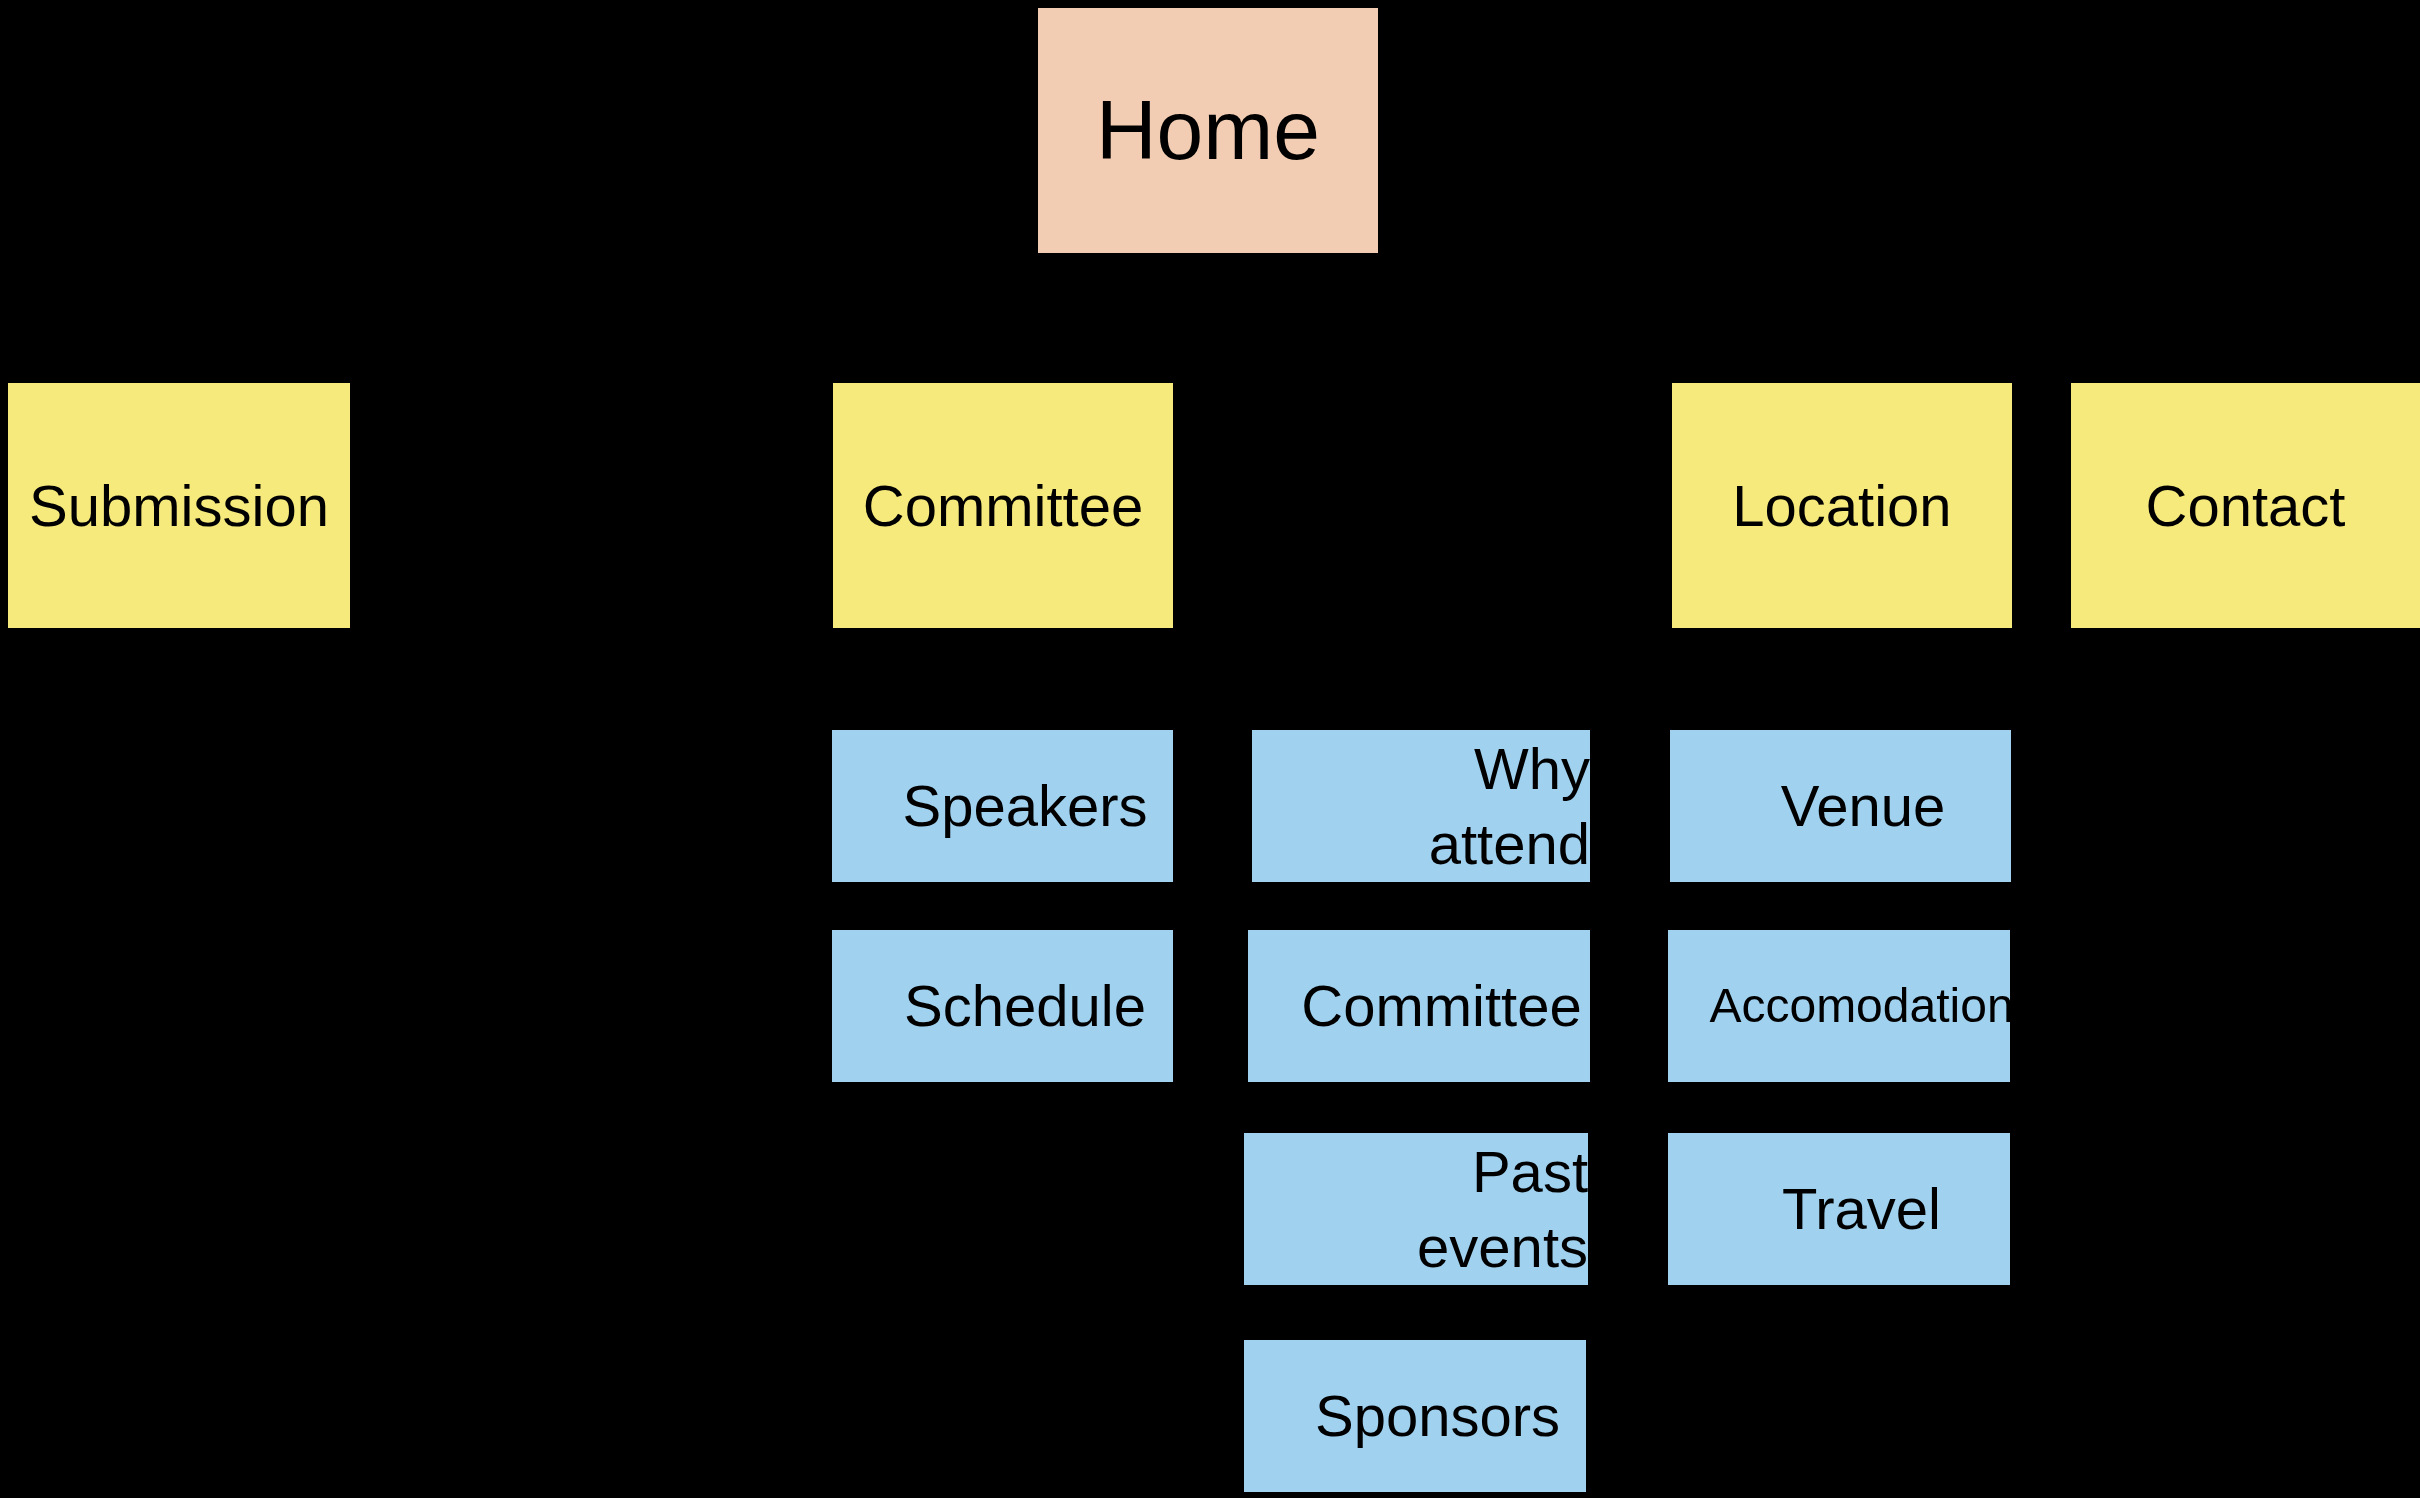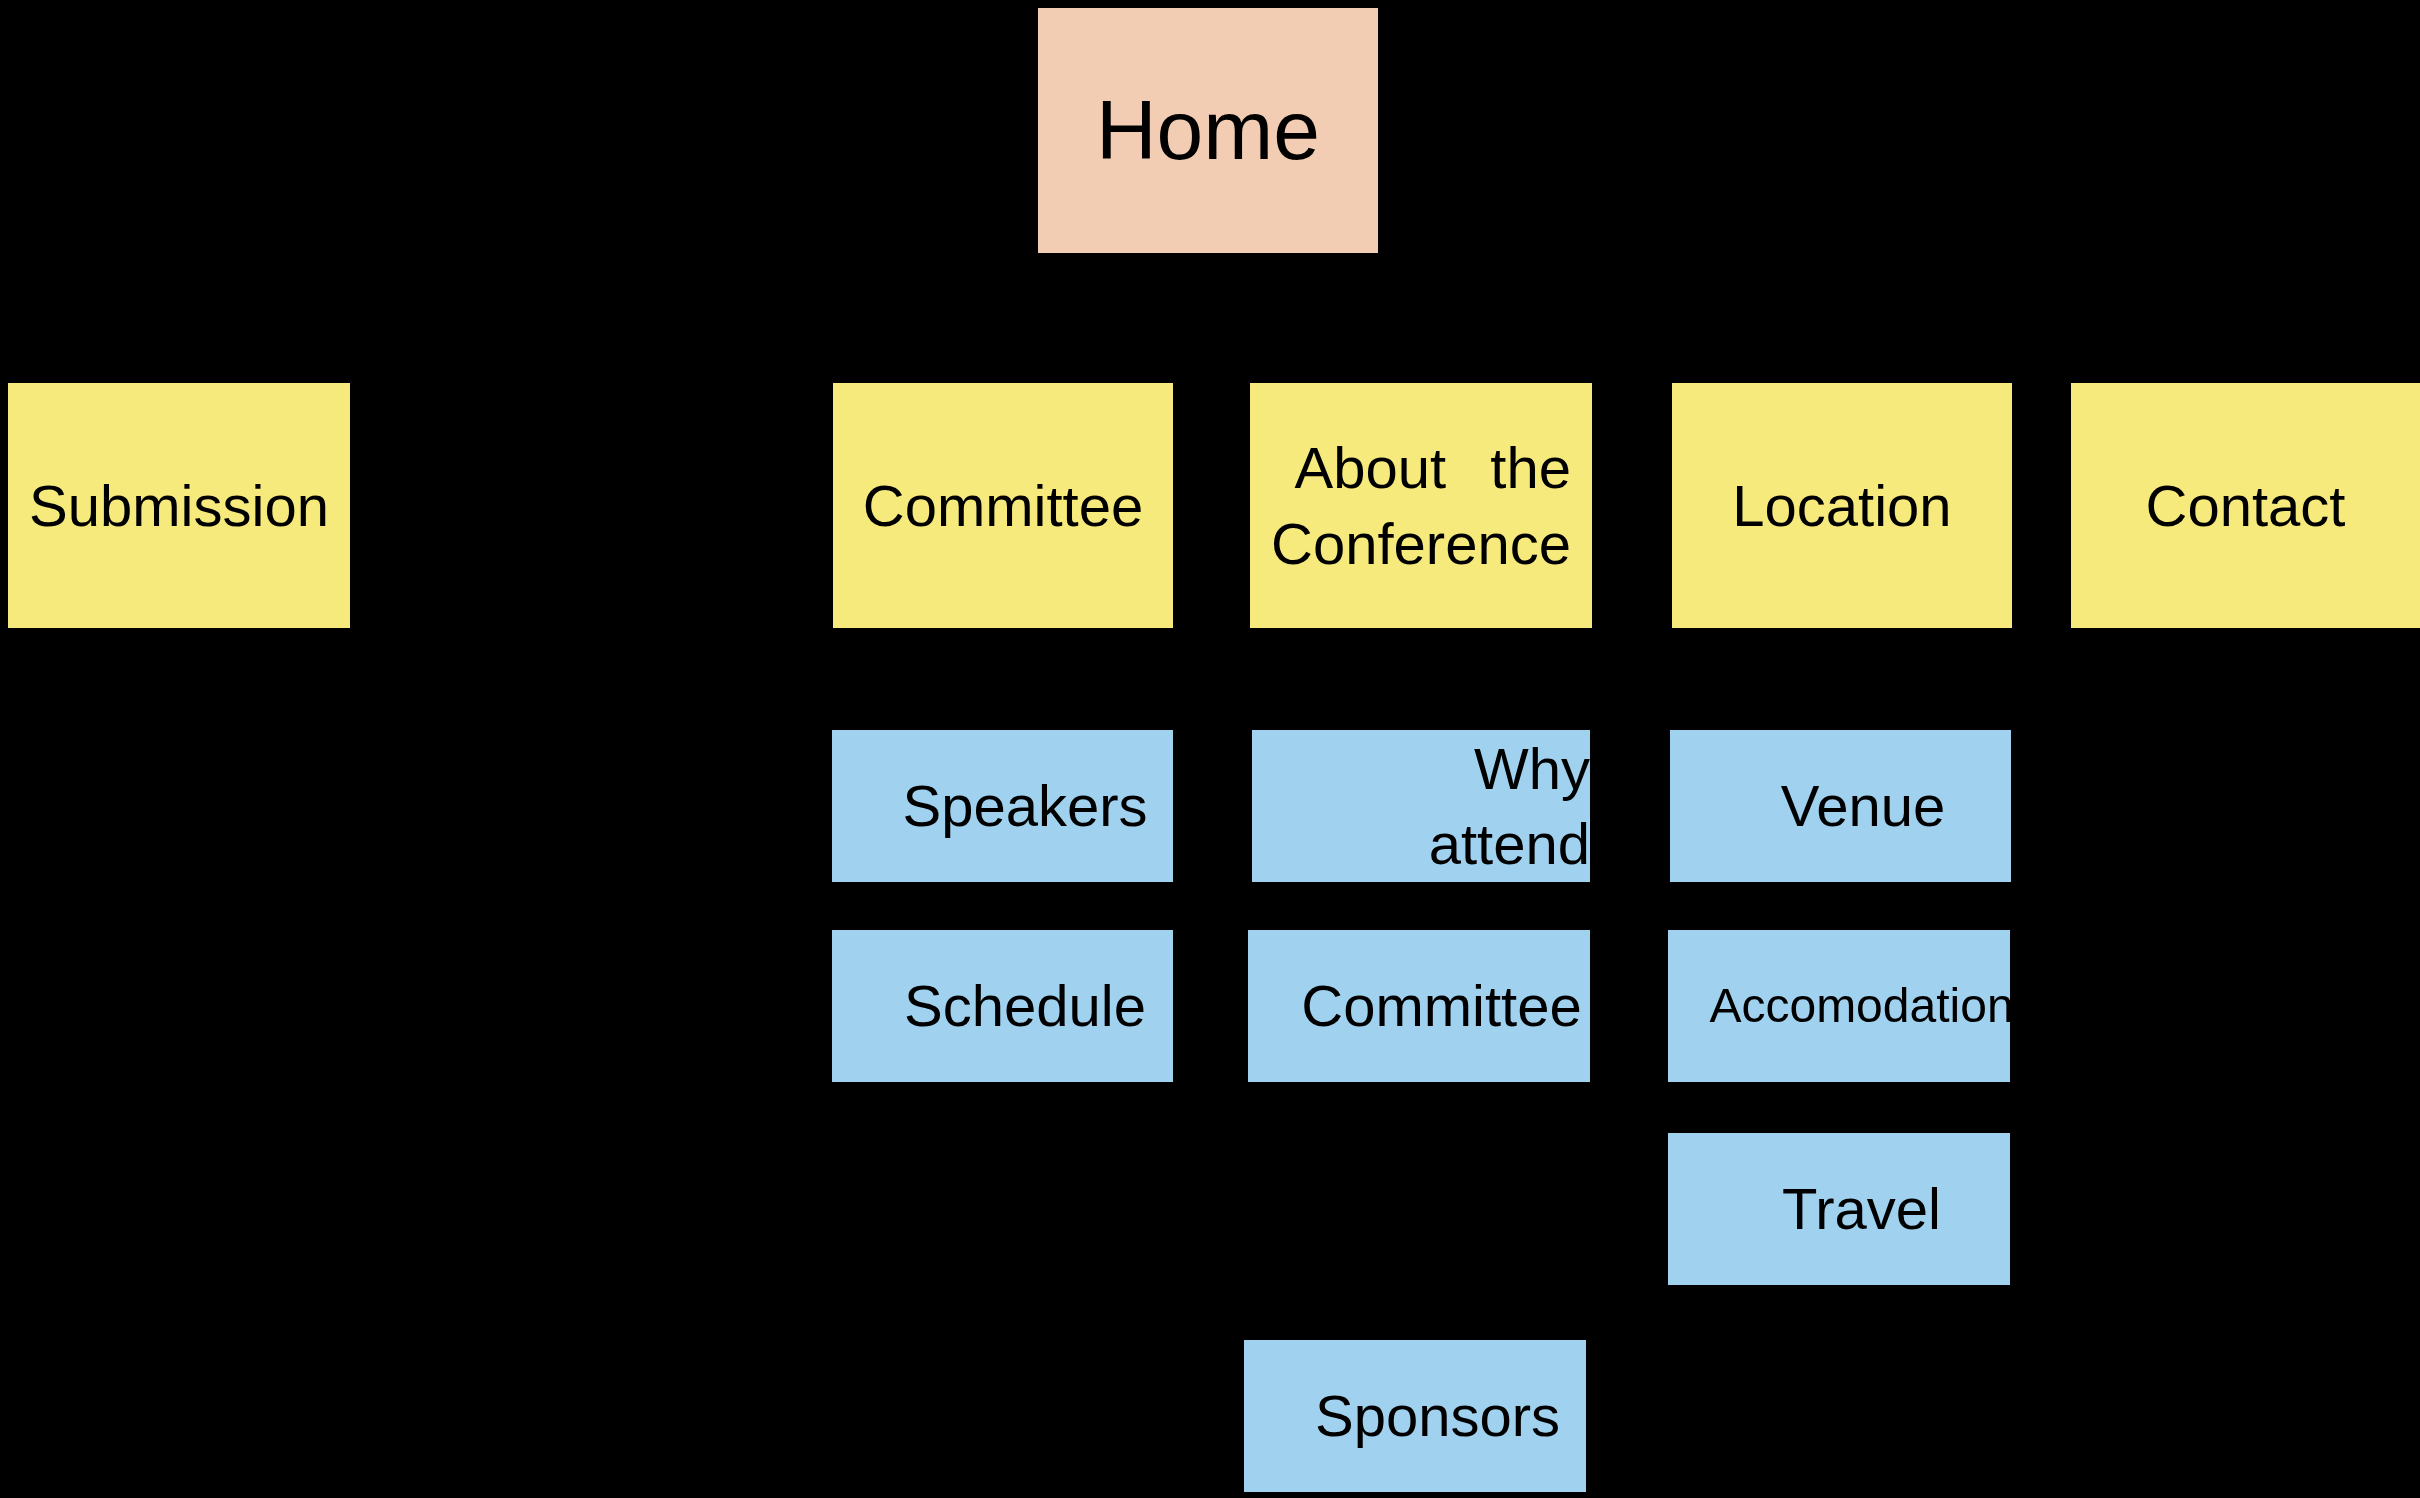--- a/index.html
+++ b/index.html
@@ -65,35 +65,34 @@
 
 <div id="canvas">
 
   <div class="node home n-home">Home</div>
 
   <div class="node section n-submission">Submission</div>
 
 
   <div class="node section n-programme">Committee</div>
 
-  <div class="node section n-about">About the
-Conference</div>
 
   <div class="node section n-location">Location</div>
 
   <div class="node section n-contact">Contact</div>
 
   <div class="node sub n-speakers">Speakers</div>
 
   <div class="node sub n-schedule">Schedule</div>
 
   <div class="node sub n-why-attend">Why attend</div>
 
   <div class="node sub n-committee">Committee</div>
 
+  <div class="node sub n-past-events">Past events</div>
 
   <div class="node sub n-sponsors">Sponsors</div>
 
   <div class="node sub n-venue">Venue</div>
 
   <div class="node sub n-accomodation">Accomodation</div>
 
   <div class="node sub n-travel">Travel</div>
 
 </div>

